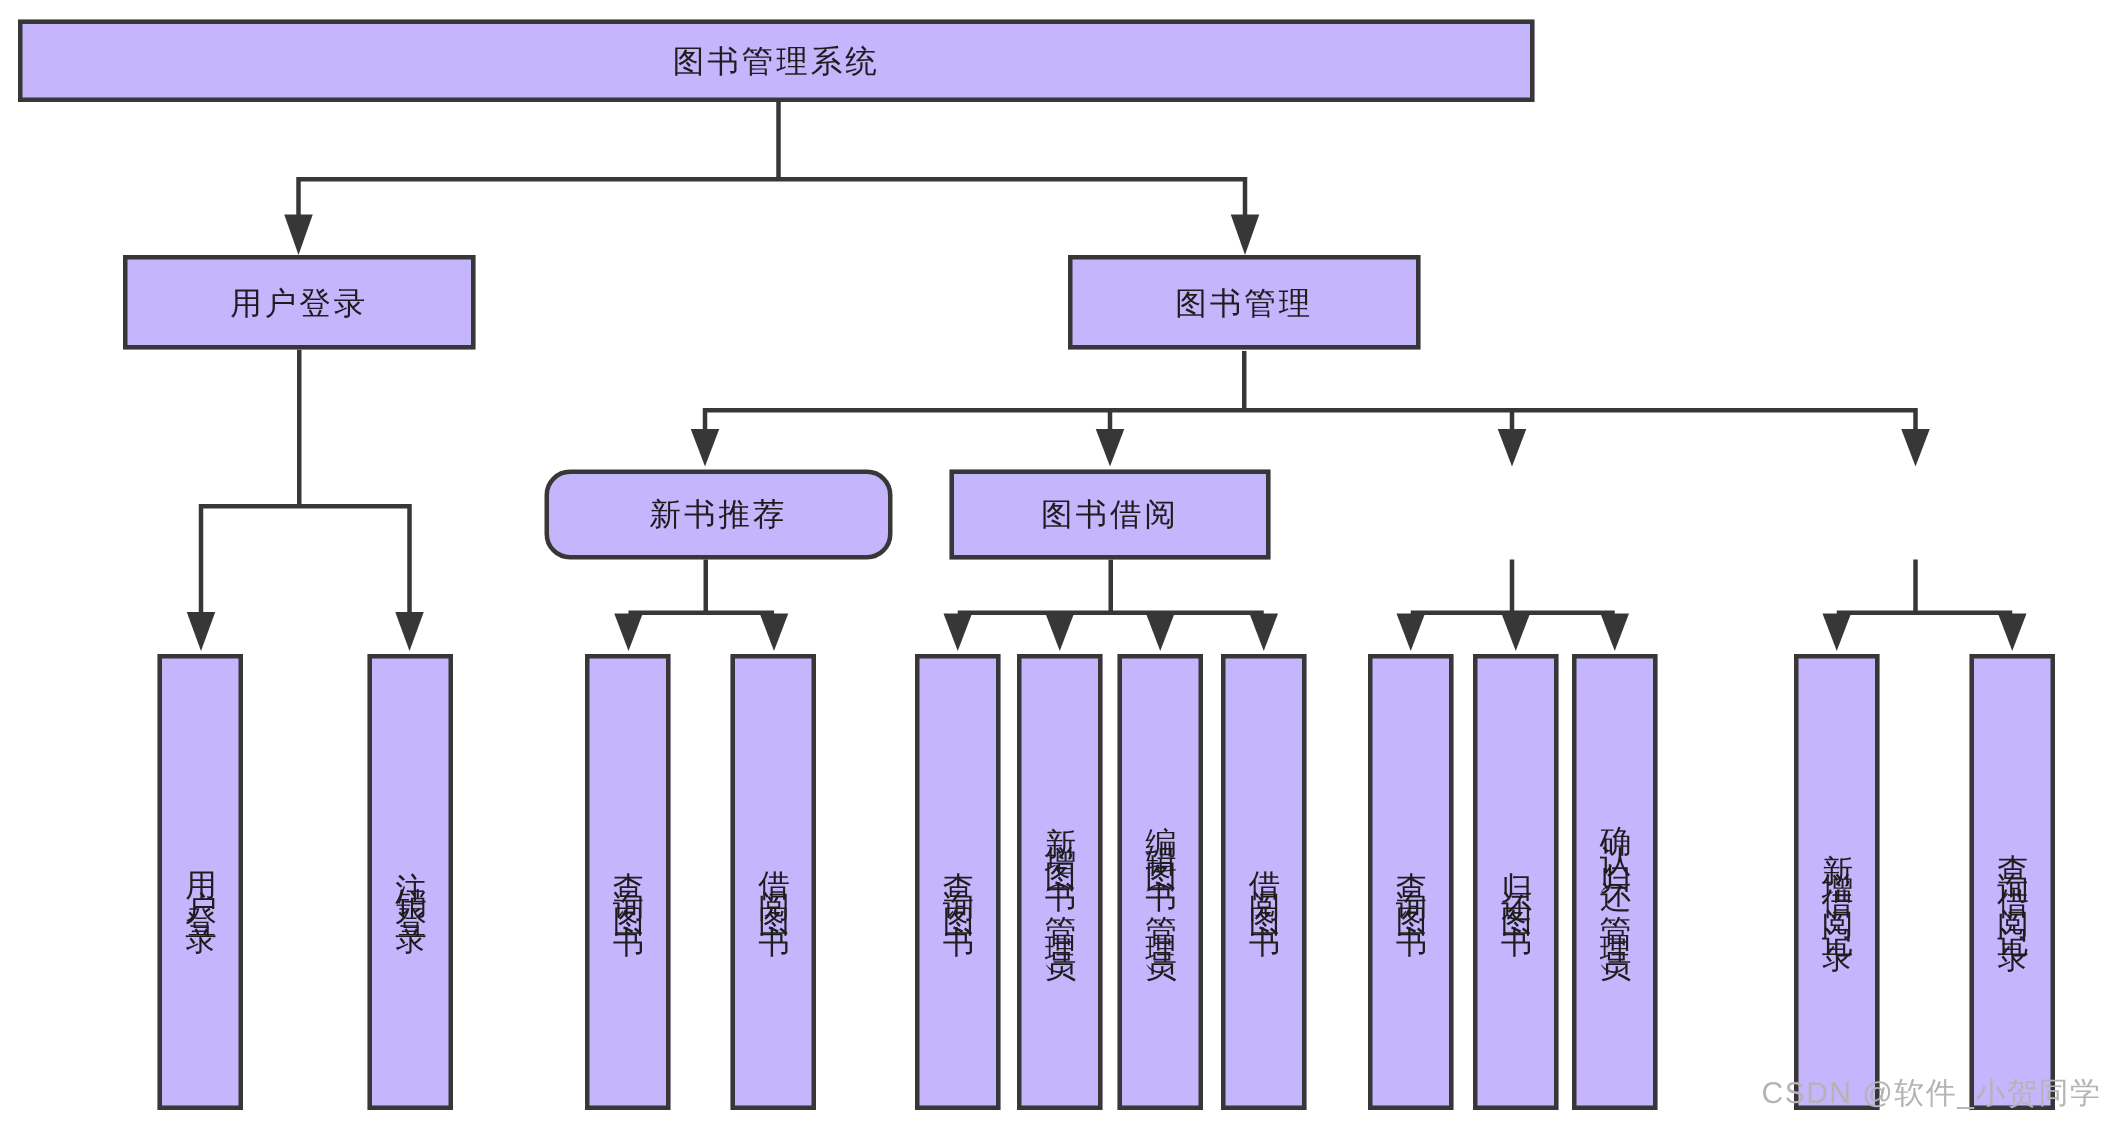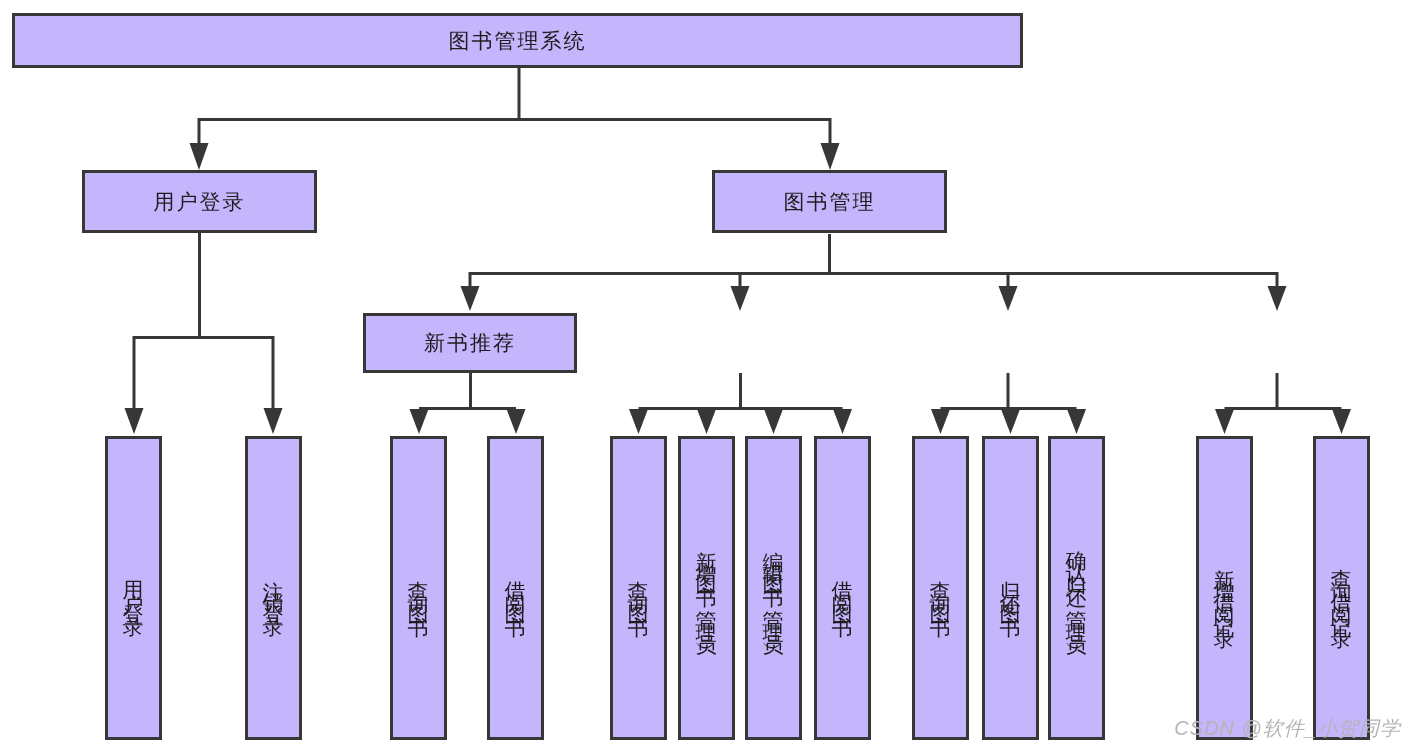--- a/index.html
+++ b/index.html
@@ -31,21 +31,20 @@
     white-space:nowrap;
   }
   .watermark {
     position:absolute;
     right:4px; bottom:5px;
     font-size:20px;
     color:#b4b4b4;
     letter-spacing:1px;
     z-index:5;
     white-space:nowrap;
-    font-style:italic;
   }
 </style>
 </head>
 <body>
 
 <div class="canvas">
 
   <svg class="connectors" width="1405" height="747" viewBox="0 0 1405 747">
     <g stroke="#373737" stroke-width="3" fill="none">
 
@@ -99,21 +98,22 @@
       <polygon points="1215,409 1234,409 1224.5,434"></polygon>
       <polygon points="1332,409 1351,409 1341.5,434"></polygon>
     </g>
   </svg>
 
   <div class="box h" style="left:12px; top:13px; width:1011px; height:55px;">图书管理系统</div>
 
   <div class="box h" style="left:82px; top:170px; width:235px; height:63px;">用户登录</div>
   <div class="box h" style="left:712px; top:170px; width:235px; height:63px;text-align:right;">图书管理</div>
 
-  <div class="box h" style="left:363px; top:313px; width:214px; height:60px;">新书推荐</div>
+  <div class="box h" style="left:363px; top:313px; width:232px; height:60px;border-radius:17px;">新书推荐</div>
+  <div class="box h" style="left:633px; top:313px; width:214px; height:60px;">图书借阅</div>
 
   <div class="box v" style="left:105px; top:436px; width:57px; height:304px;">
     <span>用户登录</span>
   </div>
   <div class="box v" style="left:245px; top:436px; width:57px; height:304px;">
     <span>注销登录</span>
   </div>
 
   <div class="box v" style="left:390px; top:436px; width:57px; height:304px;">
     <span>查询图书</span>

